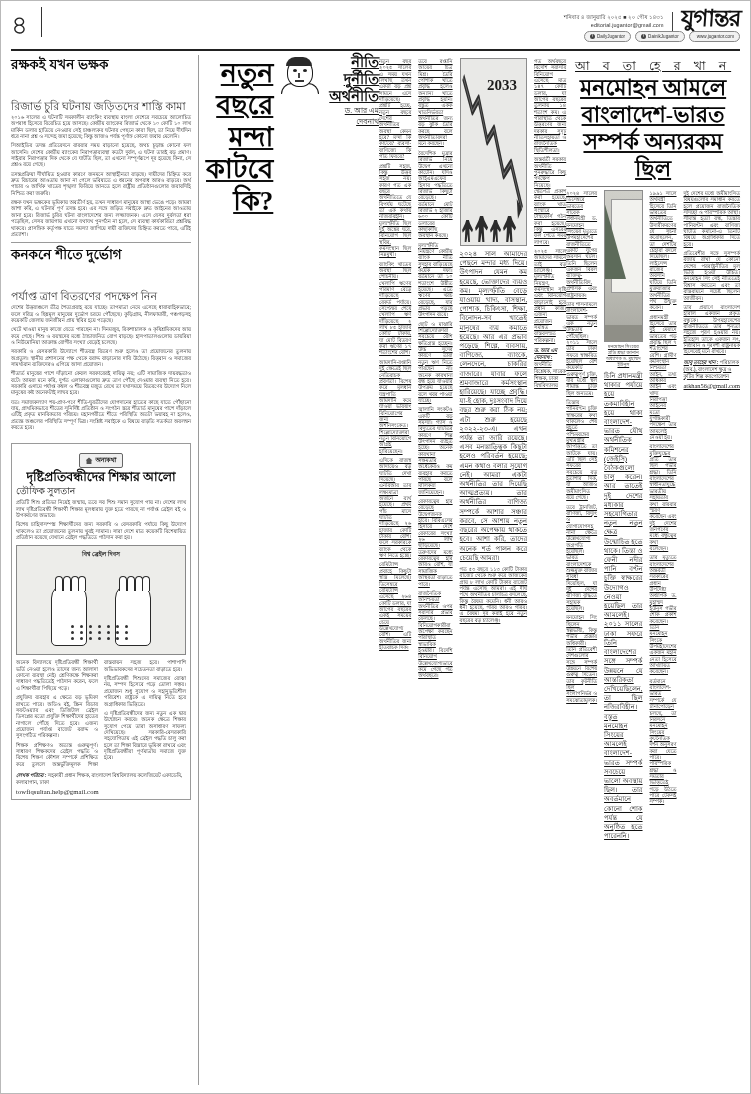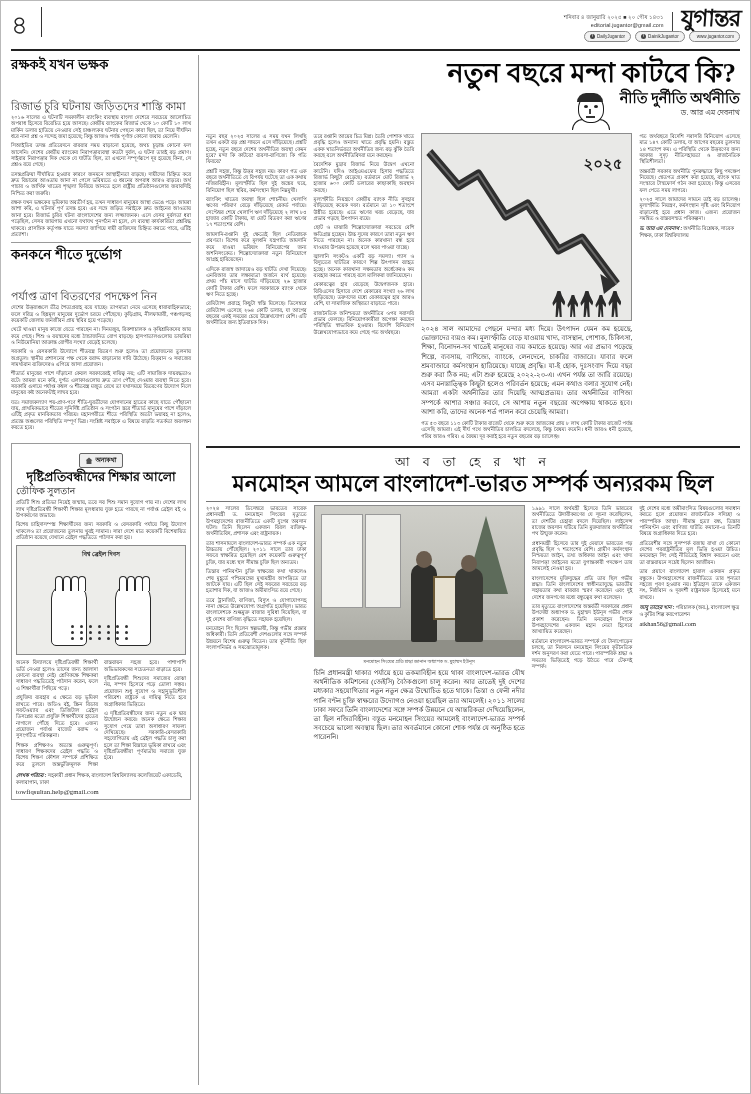--- a/index.html
+++ b/index.html
@@ -80,21 +80,21 @@
   .col-left{
     width:188px;flex:0 0 188px;
     border-right:1px solid #9a9a9a;
     padding-right:7px;
     box-sizing:border-box;
   }
   .col-main{
     flex:1;
     padding-left:7px;
     box-sizing:border-box;
-    display:flex;flex-direction:column;
+    display:flex;text-decoration:underline;
   }
 
   
   .edit-title{
     font-size:13.5px;line-height:16px;font-weight:700;color:#0a0a0a;
     font-family:Liberation Sans, sans-serif;
     margin:2px 0 1px 0;
   }
   .edit-sub{
     font-size:11px;line-height:10px;color:#333;margin-bottom:3px;
@@ -441,21 +441,21 @@
             <p>মূল্যস্ফীতি নিয়ন্ত্রণে কেন্দ্রীয় ব্যাংক নীতি সুদহার বাড়িয়েছে কয়েক দফা। বর্তমানে তা ১০ শতাংশে উন্নীত হয়েছে। এতে ঋণের খরচ বেড়েছে, যার প্রভাব পড়ছে উৎপাদন ব্যয়ে।</p>
             <p>ছোট ও মাঝারি শিল্পোদ্যোক্তারা সবচেয়ে বেশি ক্ষতিগ্রস্ত হচ্ছেন। উচ্চ সুদের কারণে তারা নতুন ঋণ নিতে পারছেন না। অনেক কারখানা বন্ধ হয়ে যাওয়ার উপক্রম হয়েছে বলে খবর পাওয়া যাচ্ছে।</p>
             <p>জ্বালানি সংকটও একটি বড় সমস্যা। গ্যাস ও বিদ্যুতের ঘাটতির কারণে শিল্প উৎপাদন ব্যাহত হচ্ছে। অনেক কারখানা সক্ষমতার অর্ধেকেরও কম ব্যবহার করতে পারছে বলে মালিকরা জানিয়েছেন।</p>
             <p>বেকারত্বের হার বেড়েছে উদ্বেগজনক হারে। বিবিএসের হিসাবে দেশে বেকারের সংখ্যা ২৬ লাখ ছাড়িয়েছে। তরুণদের মধ্যে বেকারত্বের হার আরও বেশি, যা সামাজিক অস্থিরতা বাড়াতে পারে।</p>
             <p>রাজনৈতিক অনিশ্চয়তা অর্থনীতির ওপর সরাসরি প্রভাব ফেলছে। বিনিয়োগকারীরা অপেক্ষা করছেন পরিস্থিতি স্বাভাবিক হওয়ার। বিদেশি বিনিয়োগ উল্লেখযোগ্যভাবে কমে গেছে গত অর্থবছরে।</p>
           </div>
         </div>
 
         <div class="tg-col wide" style="flex:2.1;">
           <div class="illus-crash">
-            <div class="crash-year">২০২৫</div>
+            <div class="crash-year">2033</div>
             <svg class="zig" viewBox="0 0 230 186" preserveAspectRatio="none">
               <polyline points="8,18 40,52 62,40 92,82 116,70 150,116 176,104 214,150" fill="none" stroke="#2e2e2e" stroke-width="9" stroke-linejoin="round"></polyline>
               <polygon points="214,150 196,140 200,160" fill="#2e2e2e"></polygon>
               <polyline points="8,18 40,52 62,40 92,82 116,70 150,116 176,104 214,150" fill="none" stroke="#6a6a6a" stroke-width="2"></polyline>
             </svg>
             <div class="crowd">
               <span class="person"></span>
               <span class="person sm"></span>
               <span class="person"></span>
               <span class="person sm"></span>

